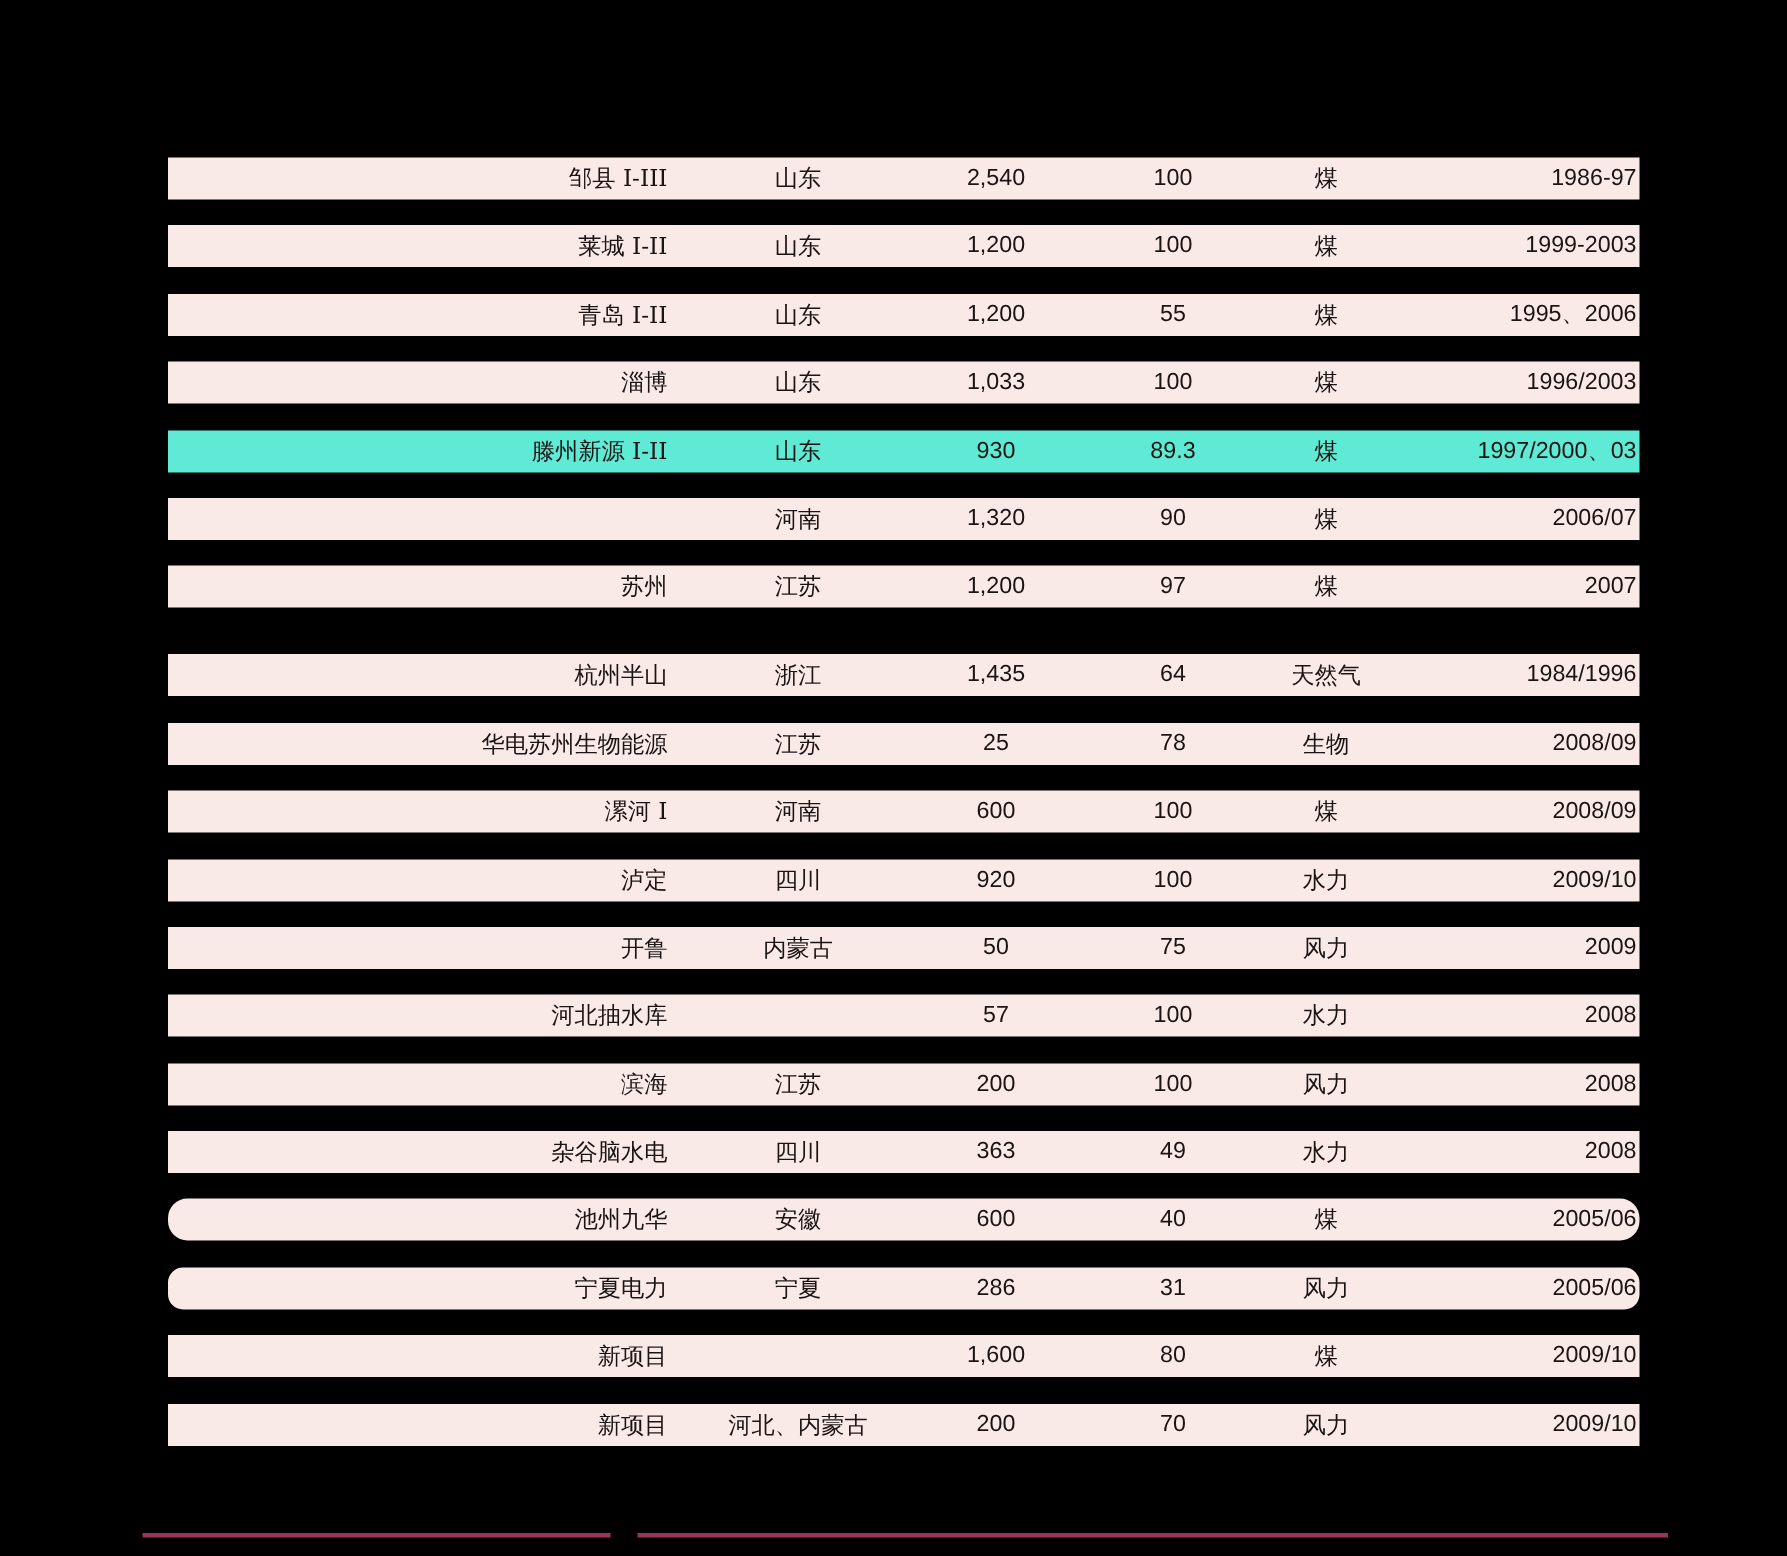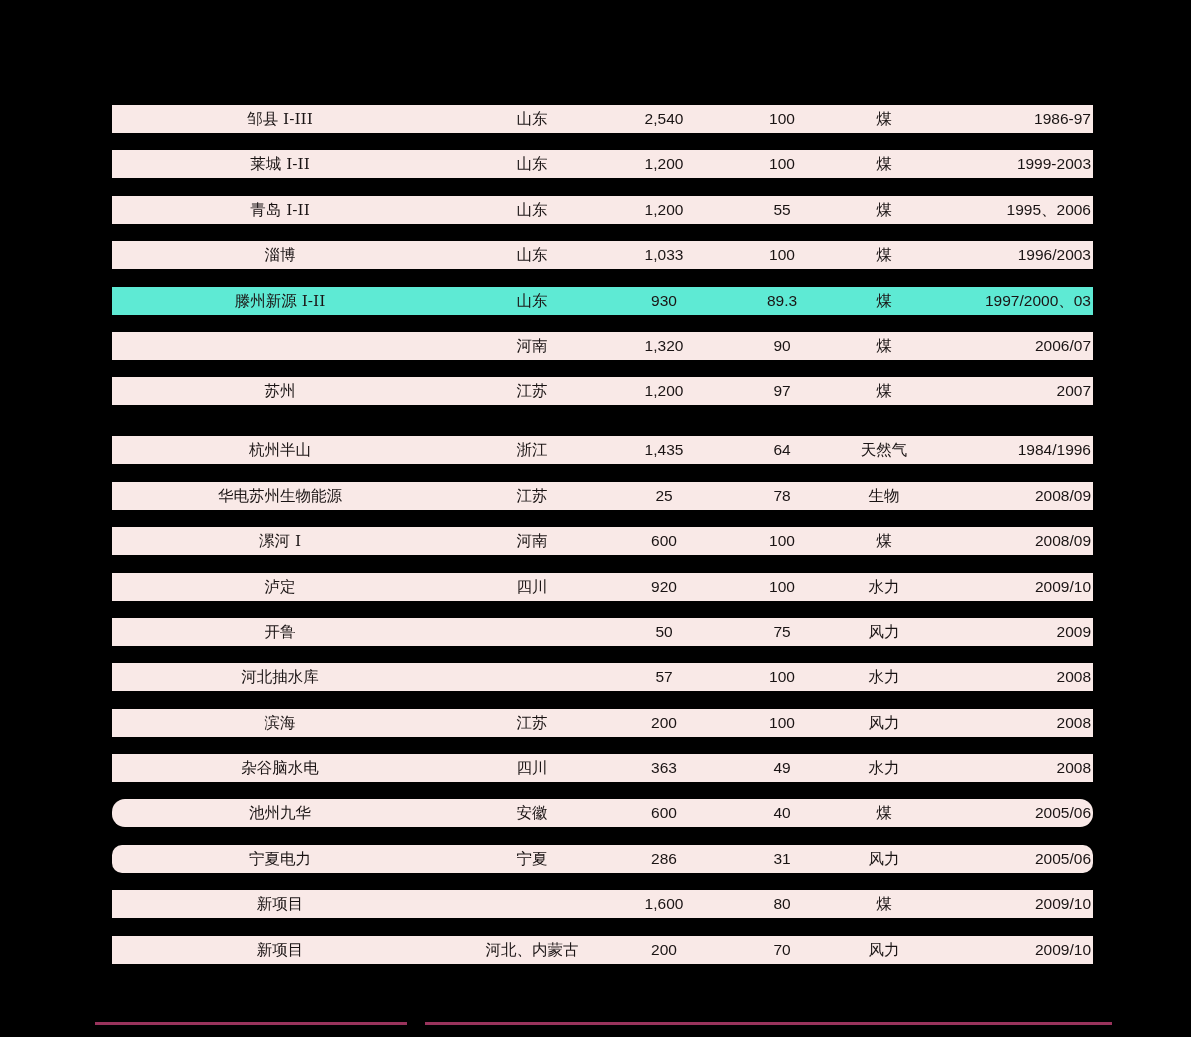--- a/index.html
+++ b/index.html
@@ -38,21 +38,21 @@
     color: #1a1414;
     line-height: 28px;
     white-space: nowrap;
     overflow: hidden;
   }
 
   .col-name {
     position: absolute;
     left: 3px;
     width: 330px;
-    text-align: center;
+    text-align: right;
     font-family: "DejaVu Serif", "Liberation Serif", serif;
   }
   .col-province {
     position: absolute;
     left: 330px;
     width: 180px;
     text-align: center;
     font-family: "DejaVu Serif", "Liberation Serif", serif;
   }
   .col-capacity {
@@ -186,20 +186,21 @@
     <div class="table-row" style="background: rgb(249, 233, 231);">
       <div class="cell col-name">泸定</div>
       <div class="cell col-province">四川</div>
       <div class="cell col-capacity">920</div>
       <div class="cell col-stake">100</div>
       <div class="cell col-fuel">水力</div>
       <div class="cell col-year">2009/10</div>
     </div>
     <div class="table-row" style="background: rgb(249, 233, 231);">
       <div class="cell col-name">开鲁</div>
+      <div class="cell col-province">内蒙古</div>
       <div class="cell col-capacity">50</div>
       <div class="cell col-stake">75</div>
       <div class="cell col-fuel">风力</div>
       <div class="cell col-year">2009</div>
     </div>
     <div class="table-row" style="background: rgb(249, 233, 231);">
       <div class="cell col-name">河北抽水库</div>
       <div class="cell col-capacity">57</div>
       <div class="cell col-stake">100</div>
       <div class="cell col-fuel">水力</div>

